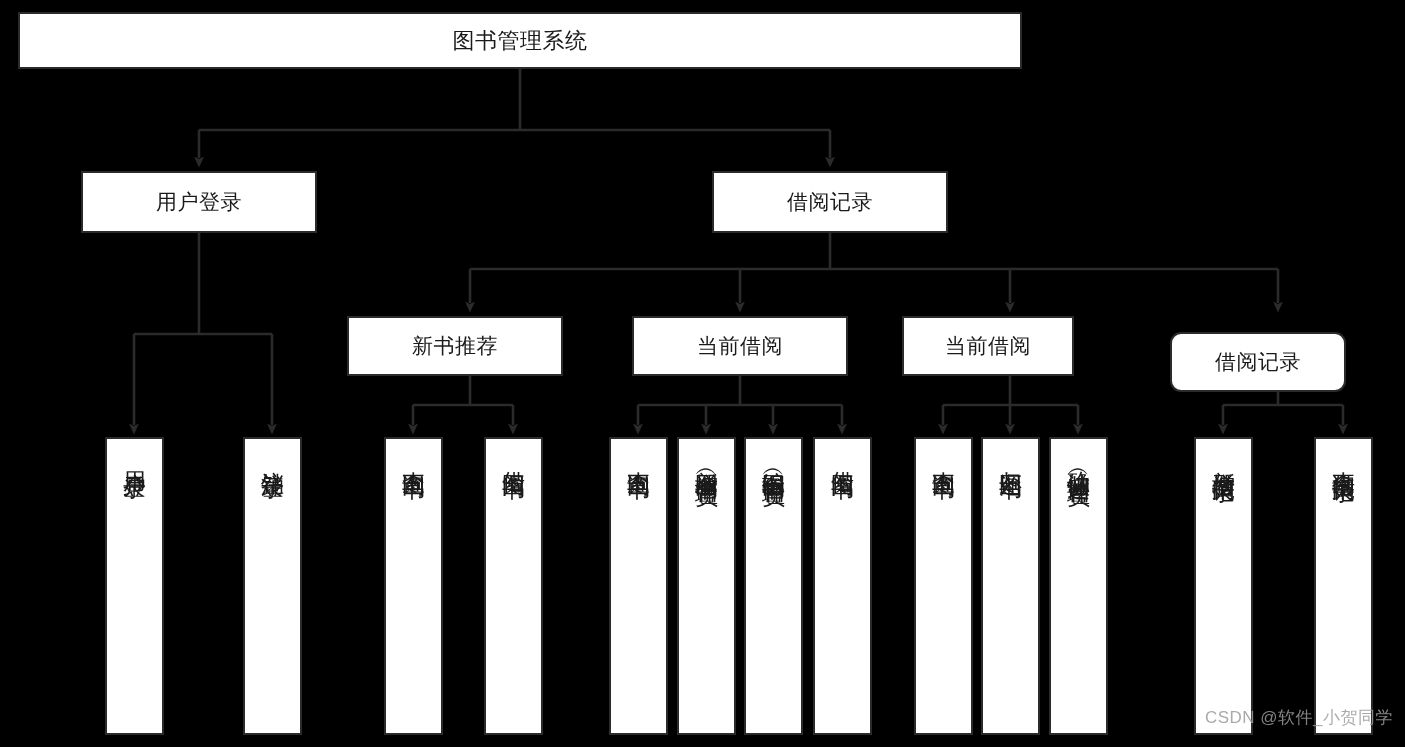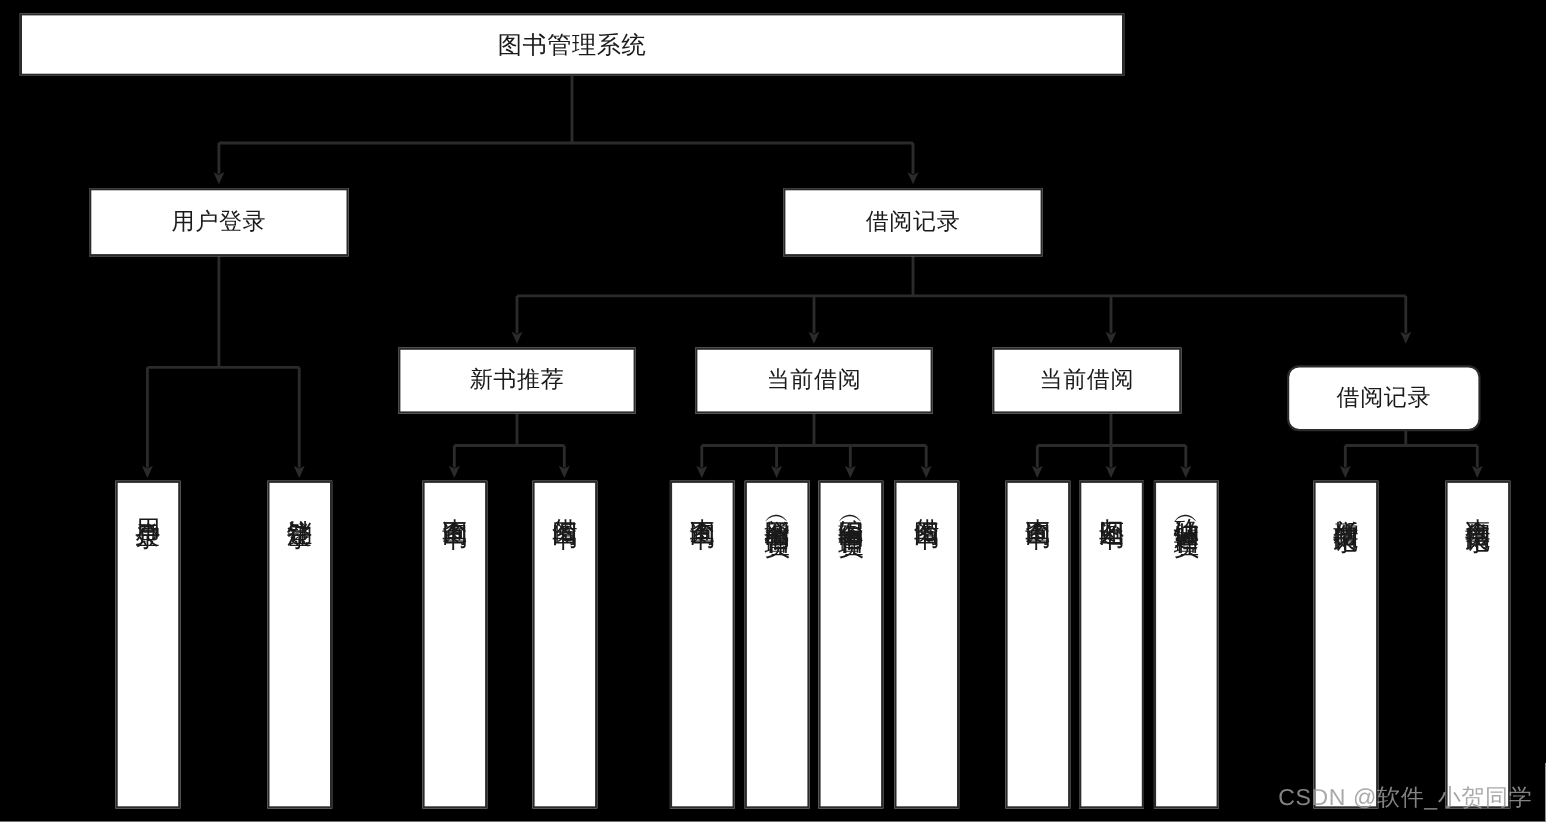--- a/index.html
+++ b/index.html
@@ -56,22 +56,22 @@
   .node.vert .node-label {
     writing-mode: vertical-rl;
     text-orientation: upright;
     font-size: 23px;
     letter-spacing: 2px;
     line-height: 1;
   }
   #watermark {
     position: absolute;
     right: 12px;
-    bottom: 8px;
-    font-size: 21px;
+    bottom: 18px;
+    font-size: 17px;
     color: #9b9b9b;
     opacity: 0.85;
     white-space: nowrap;
     letter-spacing: 0.5px;
   }
 </style>
 </head>
 <body>
 
 <div id="canvas">
@@ -130,21 +130,21 @@
     <span class="node-label">图书管理系统</span>
   </div>
 
   <div class="node horiz" style="left:81px; top:171px; width:236px; height:62px;">
     <span class="node-label">用户登录</span>
   </div>
   <div class="node horiz" style="left:712px; top:171px; width:236px; height:62px;">
     <span class="node-label">借阅记录</span>
   </div>
 
-  <div class="node horiz" style="left:362px; top:316px; width:216px; height:60px;">
+  <div class="node horiz" style="left:347px; top:316px; width:216px; height:60px;">
     <span class="node-label">新书推荐</span>
   </div>
   <div class="node horiz" style="left:632px; top:316px; width:216px; height:60px;">
     <span class="node-label">当前借阅</span>
   </div>
   <div class="node horiz" style="left:902px; top:316px; width:172px; height:60px;">
     <span class="node-label">当前借阅</span>
   </div>
   <div class="node horiz" style="left:1170px; top:332px; width:176px; height:60px;border-radius:11px;">
     <span class="node-label">借阅记录</span>

